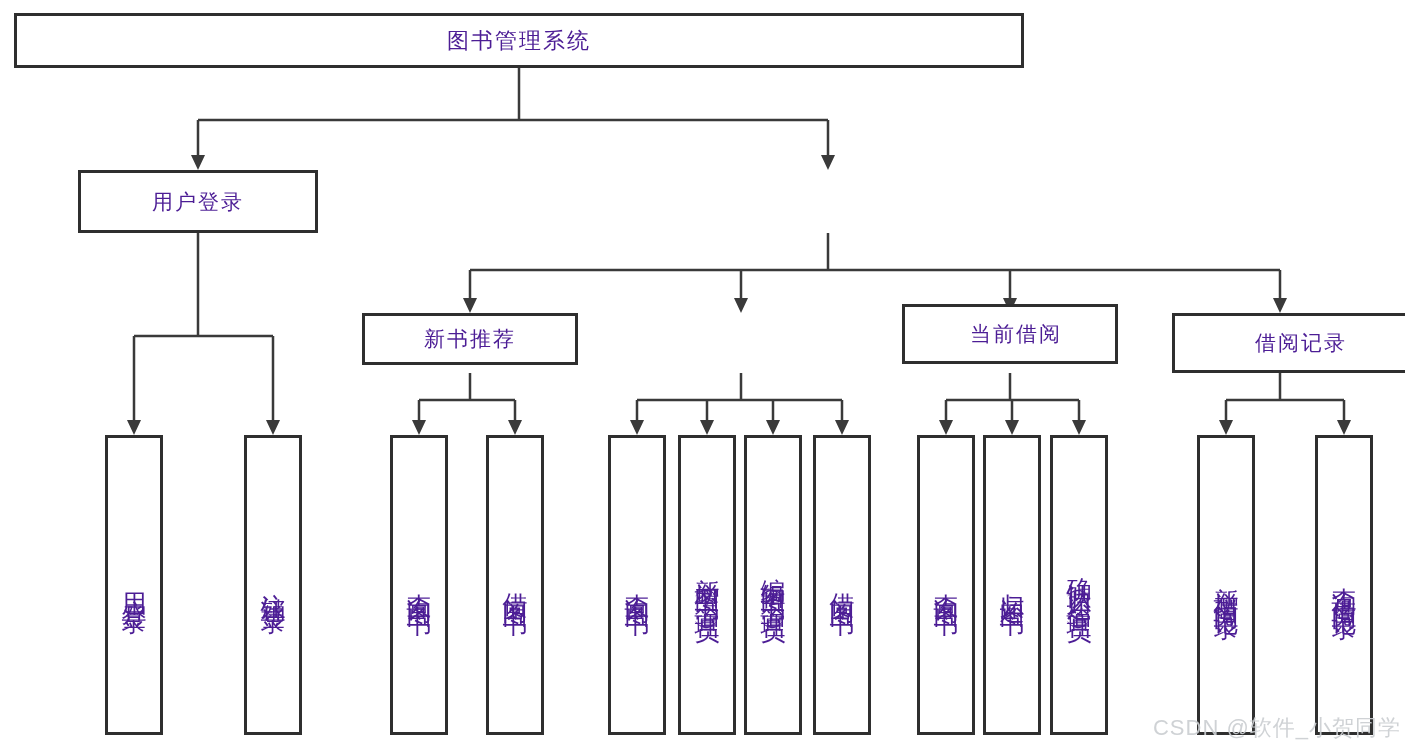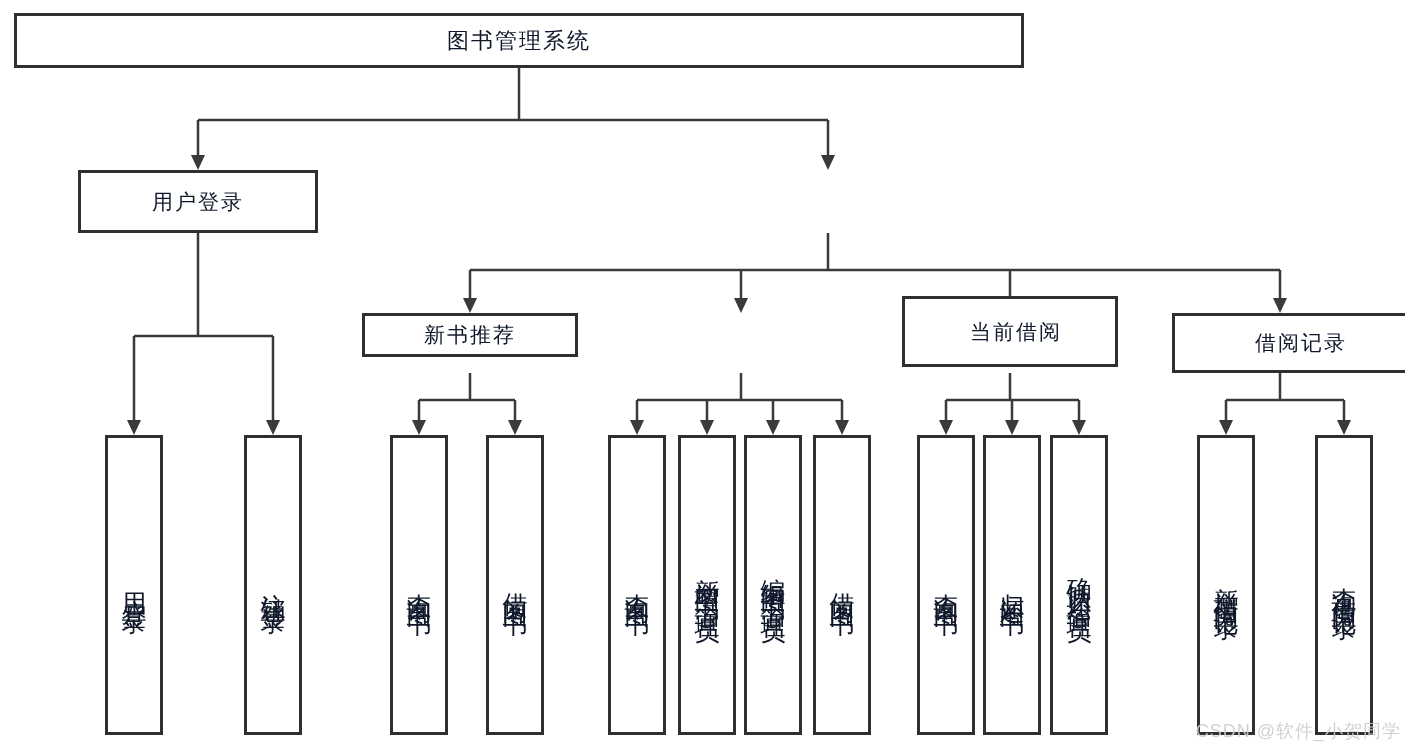--- a/index.html
+++ b/index.html
@@ -24,21 +24,21 @@
     pointer-events: none;
   }
   .node {
     position: absolute;
     box-sizing: border-box;
     background: #ffffff;
     border: 3px solid #2f2f2f;
     display: flex;
     align-items: center;
     justify-content: center;
-    color: #0f172a;
+    color: #4c1d95;
   }
   .hnode span {
     font-size: 21px;
     letter-spacing: 2px;
     white-space: nowrap;
   }
   .rootnode span {
     font-size: 22px;
     letter-spacing: 2px;
   }
@@ -53,21 +53,21 @@
     text-orientation: mixed;
     font-size: 25px;
     letter-spacing: 6px;
     line-height: 1;
     white-space: nowrap;
   }
   .watermark {
     position: absolute;
     right: 4px;
     bottom: 4px;
-    font-size: 18px;
+    font-size: 22px;
     letter-spacing: 1px;
     color: rgba(203, 206, 209, 0.92);
     white-space: nowrap;
   }
 </style>
 </head>
 <body>
 
 <div class="canvas">
 
@@ -112,24 +112,24 @@
   </svg>
 
   <div class="node rootnode" style="left:14px; top:13px; width:1010px; height:55px;">
     <span>图书管理系统</span>
   </div>
 
   <div class="node hnode" style="left:78px; top:170px; width:240px; height:63px;">
     <span>用户登录</span>
   </div>
 
-  <div class="node hnode" style="left:362px; top:313px; width:216px; height:44px;">
+  <div class="node hnode" style="left:362px; top:313px; width:216px; height:52px;">
     <span>新书推荐</span>
   </div>
-  <div class="node hnode" style="left:902px; top:296px; width:216px; height:71px;padding-left:12px;">
+  <div class="node hnode" style="left:902px; top:304px; width:216px; height:60px;padding-left:12px;">
     <span>当前借阅</span>
   </div>
   <div class="node hnode" style="left:1172px; top:313px; width:258px; height:60px;">
     <span>借阅记录</span>
   </div>
 
   <div class="node leaf" style="left:105px;">
     <span>用户登录</span>
   </div>
   <div class="node leaf" style="left:244px;">

